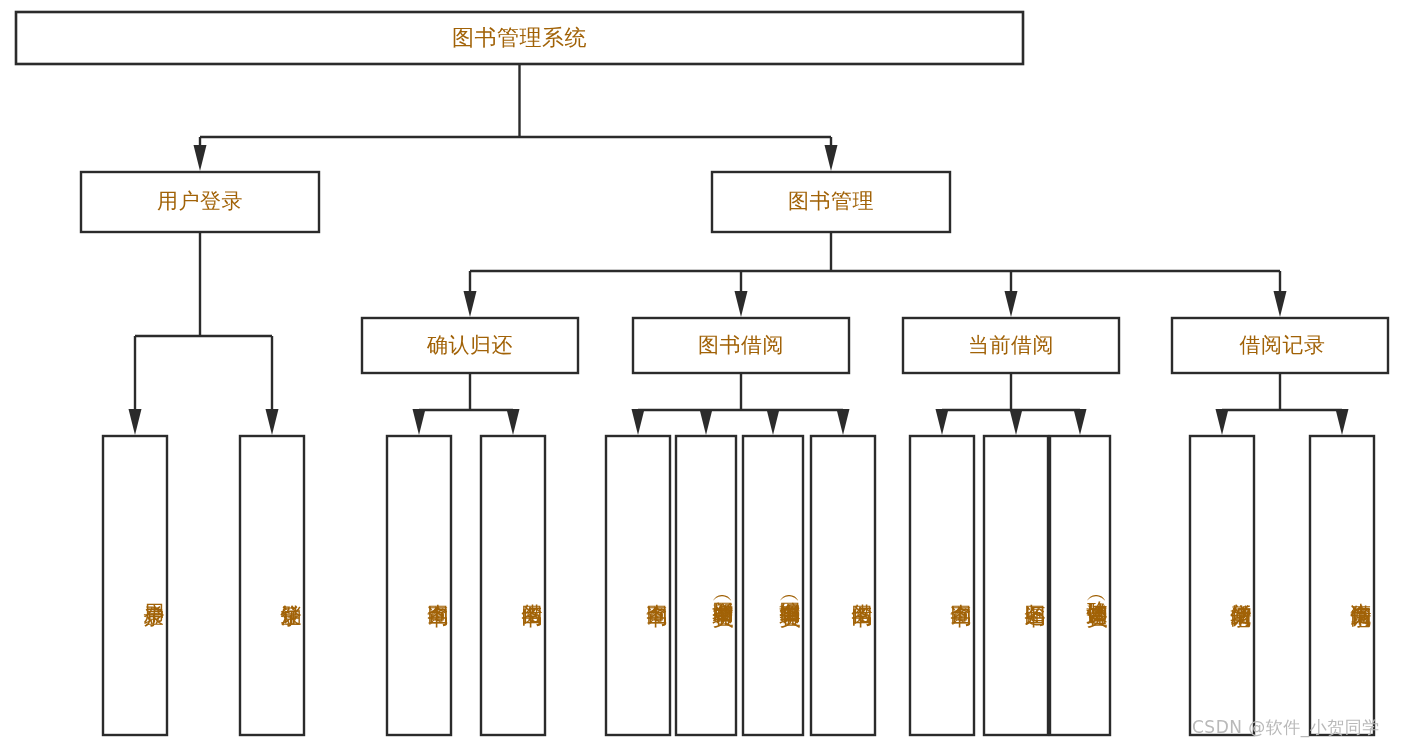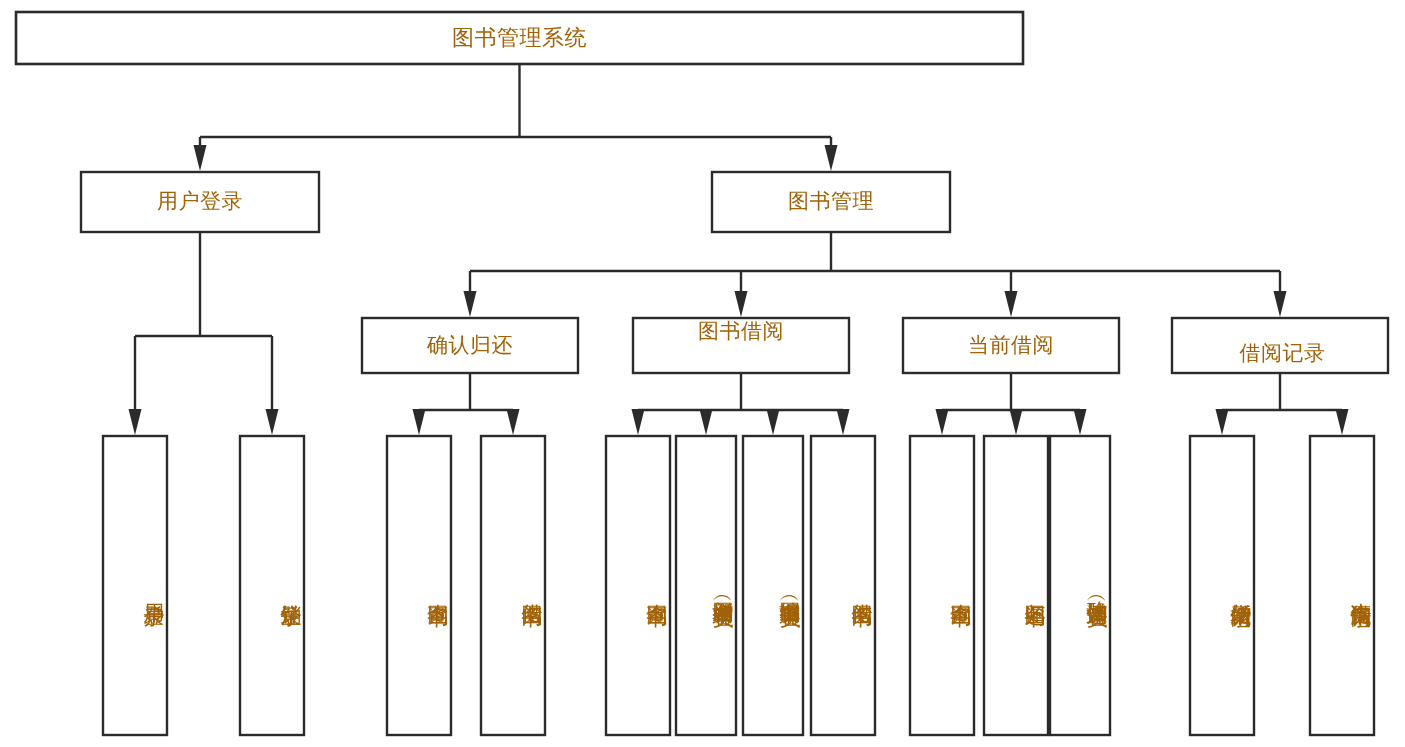--- a/index.html
+++ b/index.html
@@ -177,30 +177,31 @@
         <rect x="1050" y="436" width="60" height="299" class="node-box"></rect>
         <rect x="1190" y="436" width="64" height="299" class="node-box"></rect>
         <rect x="1310" y="436" width="64" height="299" class="node-box"></rect>
       </g>
   </svg>
   <div id="label-layer">
       <div class="node-label horizontal root" style="left: 16px; top: 12px; width: 1007px; height: 52px;">图书管理系统</div>
       <div class="node-label horizontal" style="left: 81px; top: 172px; width: 238px; height: 60px;">用户登录</div>
       <div class="node-label horizontal" style="left: 712px; top: 172px; width: 238px; height: 60px;">图书管理</div>
       <div class="node-label horizontal" style="left: 362px; top: 318px; width: 216px; height: 55px;">确认归还</div>
-      <div class="node-label horizontal" style="left: 633px; top: 304px; width: 216px; height: 55px;">图书借阅</div>
+      <div class="node-label horizontal" style="left: 633px; top: 318px; width: 216px; height: 55px;">图书借阅</div>
       <div class="node-label horizontal" style="left: 903px; top: 318px; width: 216px; height: 55px; border-radius: 26px;">当前借阅</div>
-      <div class="node-label horizontal" style="left: 1172px; top: 326px; width: 197px; height: 55px; padding-left: 24px;">借阅记录</div>
+      <div class="node-label horizontal" style="left: 1172px; top: 318px; width: 197px; height: 55px; padding-left: 24px;">借阅记录</div>
       <div class="node-label vertical" style="left: 103px; top: 436px; width: 64px; height: 299px;">用户登录</div>
       <div class="node-label vertical" style="left: 240px; top: 436px; width: 64px; height: 299px;">注销登录</div>
       <div class="node-label vertical" style="left: 387px; top: 436px; width: 64px; height: 299px;">查询图书</div>
       <div class="node-label vertical" style="left: 481px; top: 436px; width: 64px; height: 299px;">借阅图书</div>
       <div class="node-label vertical" style="left: 606px; top: 436px; width: 64px; height: 299px;">查询图书</div>
       <div class="node-label vertical" style="left: 676px; top: 436px; width: 60px; height: 299px;">新增图书（管理员）</div>
       <div class="node-label vertical" style="left: 743px; top: 436px; width: 60px; height: 299px;">编辑图书（管理员）</div>
       <div class="node-label vertical" style="left: 811px; top: 436px; width: 64px; height: 299px;">借阅图书</div>
       <div class="node-label vertical" style="left: 910px; top: 436px; width: 64px; height: 299px;">查询图书</div>
       <div class="node-label vertical" style="left: 984px; top: 436px; width: 64px; height: 299px;">归还图书</div>
       <div class="node-label vertical" style="left: 1050px; top: 436px; width: 60px; height: 299px;">确认归还（管理员）</div>
       <div class="node-label vertical" style="left: 1190px; top: 436px; width: 64px; height: 299px;">新增借阅记录</div>
       <div class="node-label vertical" style="left: 1310px; top: 436px; width: 64px; height: 299px;">查询借阅记录</div>
     </div>
+  <div class="watermark" style="left: 1192px; top: 716px;">CSDN @软件_小贺同学</div>
 </div>
 
 </body></html>

